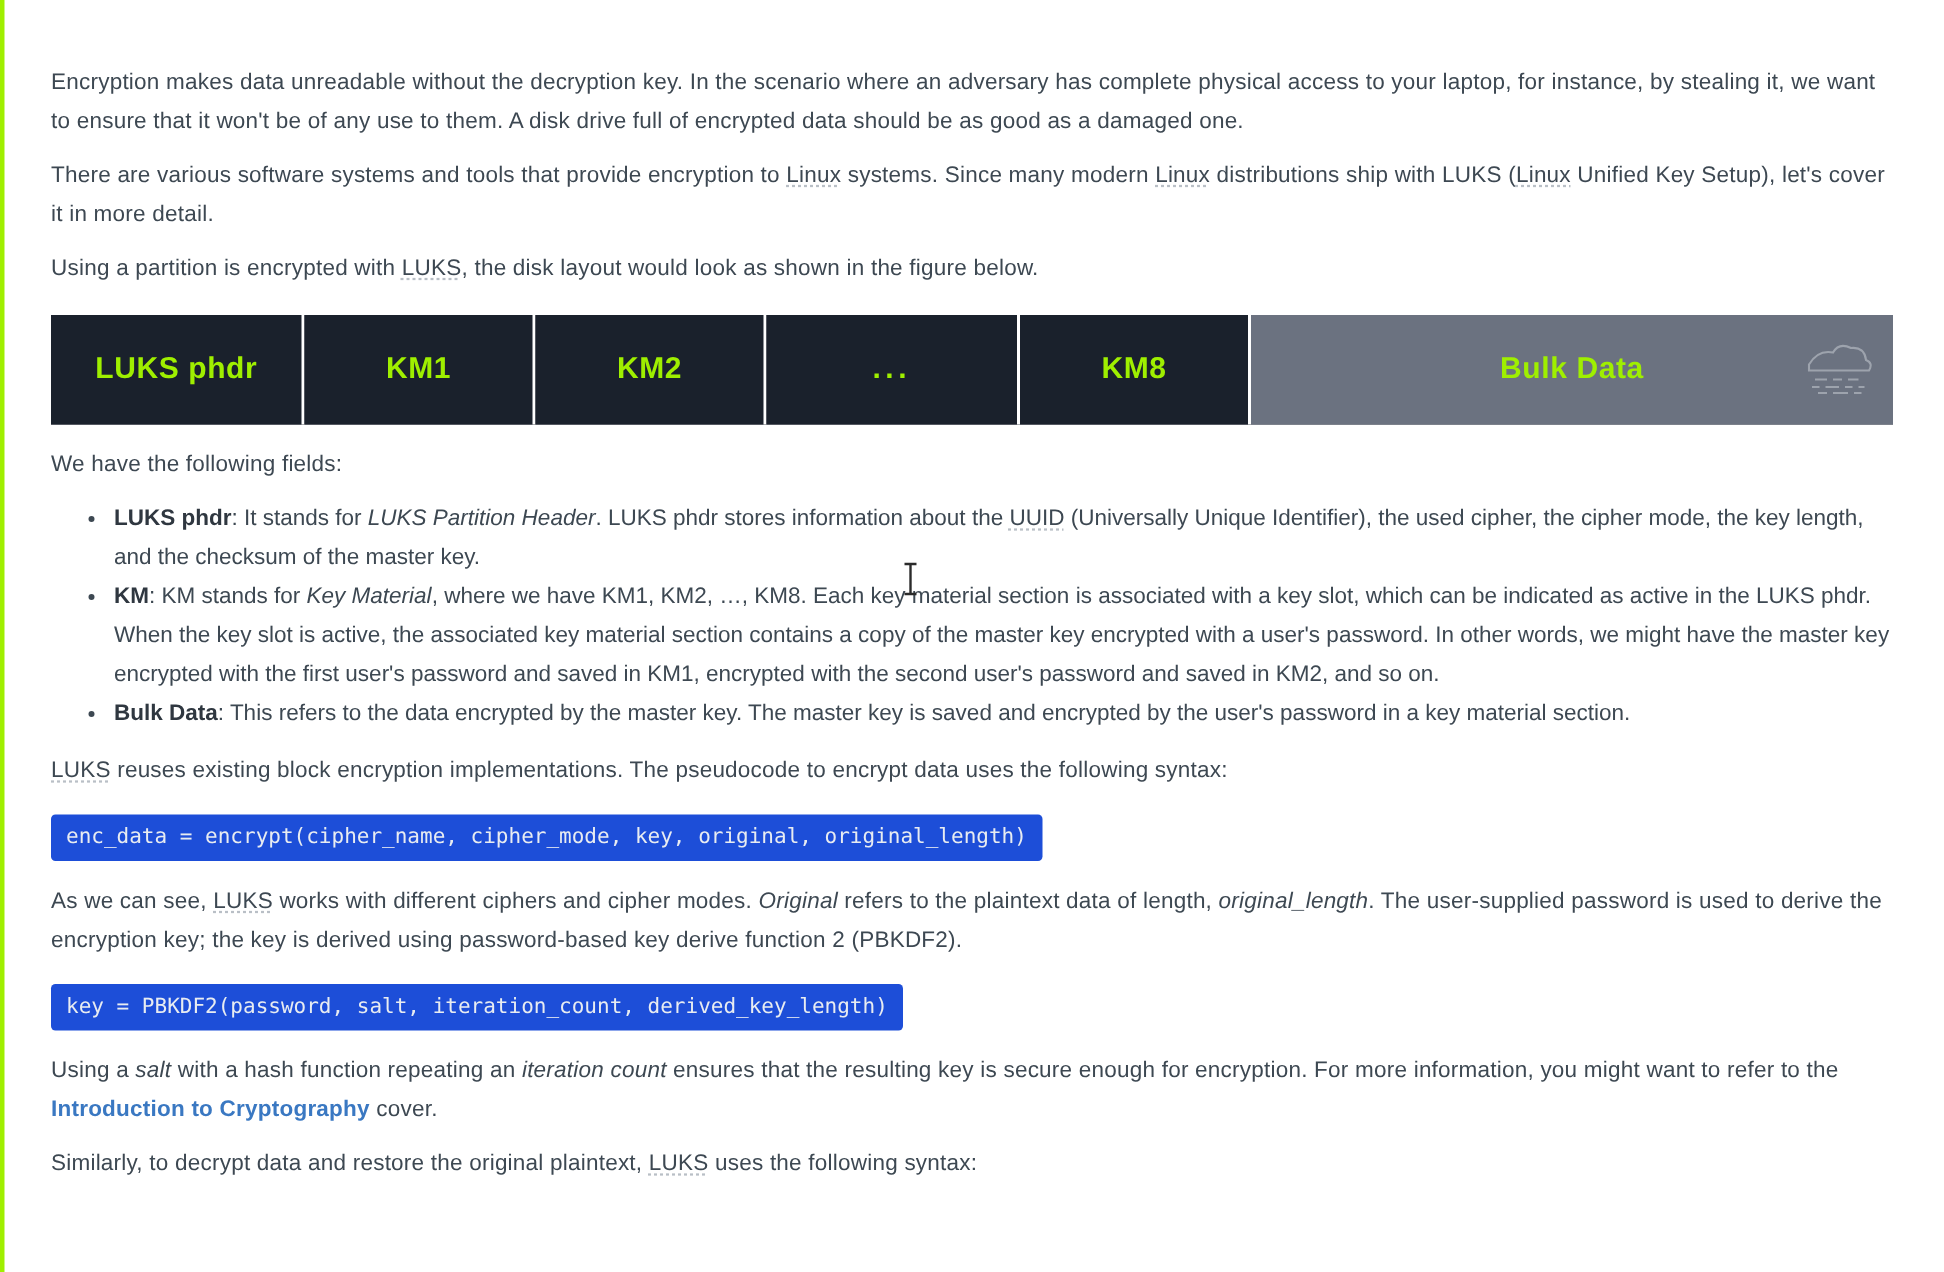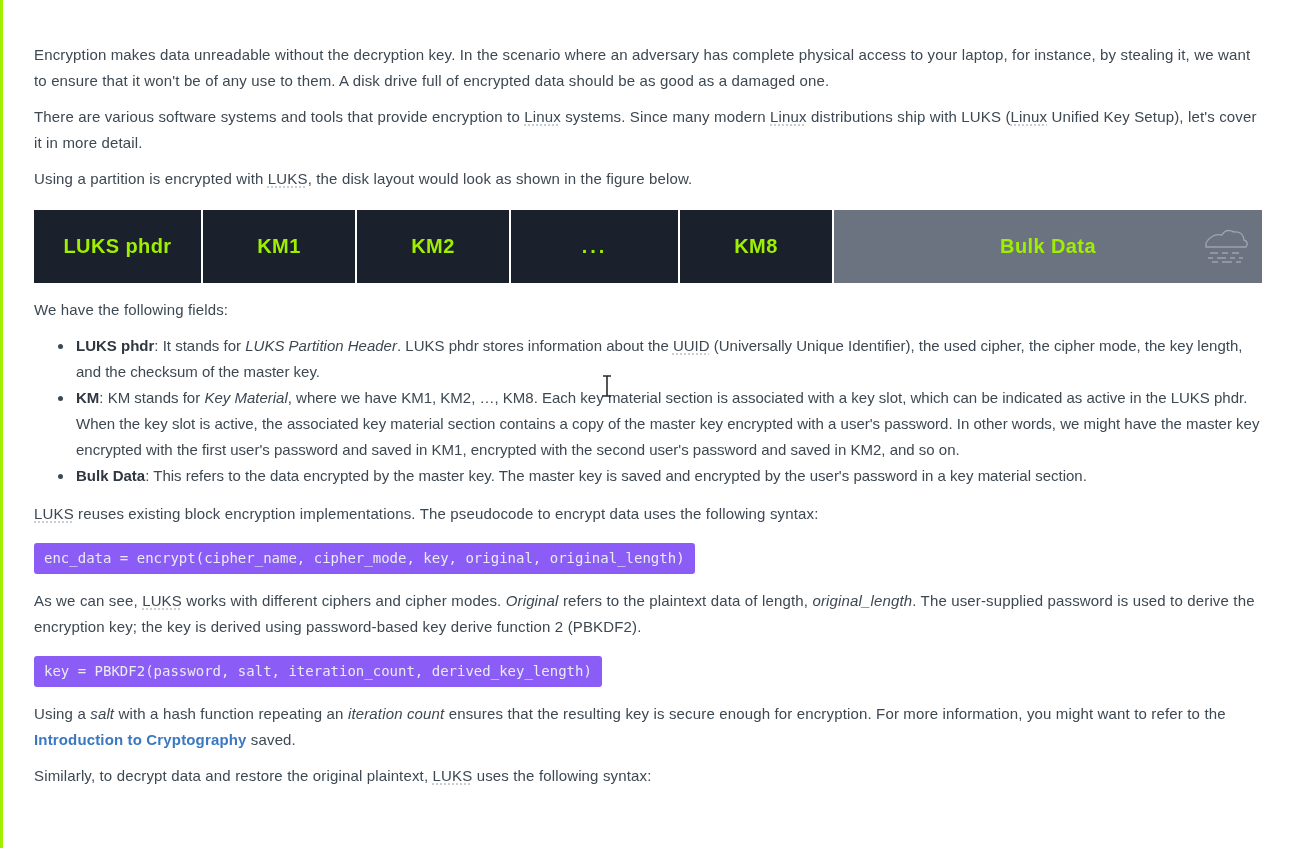--- a/index.html
+++ b/index.html
@@ -107,21 +107,21 @@
     line-height: 26px;
     color: #3d4852;
     margin-bottom: 0px;
     padding-left: 2px;
   }
   ul.fields li::marker { color: #3d4852; }
 
   pre.code {
     display: inline-block;
     margin: 6px 0 14px 0;
-    background: #8b5cf6;
+    background: #1d4ed8;
     color: #e8ecf1;
     font-family: "DejaVu Sans Mono", monospace;
     font-size: 14px;
     line-height: 20px;
     padding: 5px 10px 6px 10px;
     border-radius: 3px;
     white-space: pre;
   }
   .code-wrap { margin: 0; }
 
@@ -178,21 +178,21 @@
     <div class="code-wrap">
       <pre class="code">enc_data = encrypt(cipher_name, cipher_mode, key, original, original_length)</pre>
     </div>
 
     <p class="para"><span>As we can see, </span><span class="spell">LUKS</span><span> works with different ciphers and cipher modes. </span><em>Original</em><span> refers to the plaintext data of length, </span><em>original_length</em><span>. The user-supplied password is used to derive the encryption key; the key is derived using password-based key derive function 2 (PBKDF2).</span></p>
 
     <div class="code-wrap">
       <pre class="code">key = PBKDF2(password, salt, iteration_count, derived_key_length)</pre>
     </div>
 
-    <p class="para"><span>Using a </span><em>salt</em><span> with a hash function repeating an </span><em>iteration count</em><span> ensures that the resulting key is secure enough for encryption. For more information, you might want to refer to the </span><a class="link" href="#">Introduction to Cryptography</a><span> saved.</span></p>
+    <p class="para"><span>Using a </span><em>salt</em><span> with a hash function repeating an </span><em>iteration count</em><span> ensures that the resulting key is secure enough for encryption. For more information, you might want to refer to the </span><a class="link" href="#">Introduction to Cryptography</a><span> cover.</span></p>
 
     <p class="para"><span>Similarly, to decrypt data and restore the original plaintext, </span><span class="spell">LUKS</span><span> uses the following syntax:</span></p>
 
 
   </div>
 
   <svg class="cursor-ibeam" viewBox="0 0 12 24">
     <path d="M2 2 h8 M6 2 v20 M2 22 h8" stroke="#2b2b2b" stroke-width="1.6" fill="none"></path>
   </svg>
 

